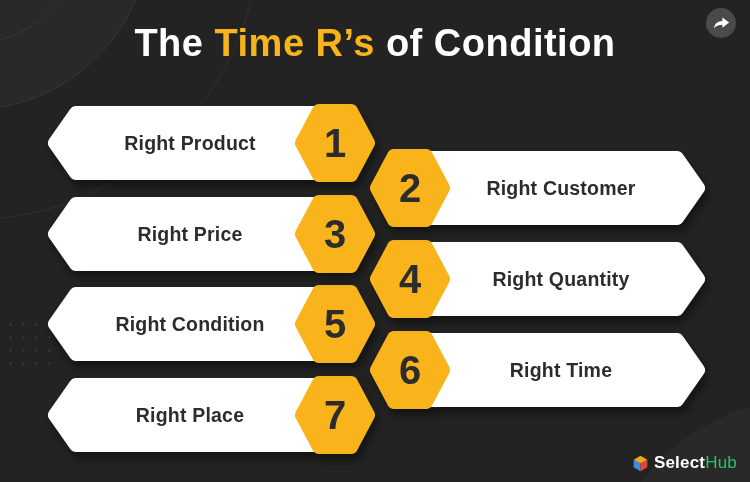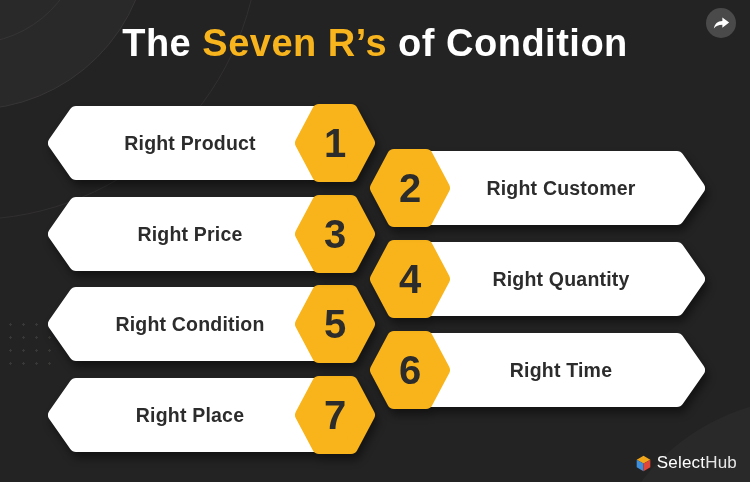--- a/index.html
+++ b/index.html
@@ -55,33 +55,33 @@
   svg.row text.num{font-size:40px;font-weight:bold;text-anchor:middle;}
   svg.row text.label{font-size:19.5px;font-weight:600;text-anchor:middle;letter-spacing:.2px;}
   .row-left{left:40px;width:352px;height:86px;}
   .row-right{left:355px;width:360px;height:86px;}
   
   .logo{
     position:absolute;right:13px;bottom:9px;z-index:30;
     display:flex;align-items:center;gap:5px;cursor:pointer;
   }
   .logo-text{font-size:17px;color:#ffffff;letter-spacing:.2px;}
-  .logo-text .bold{font-weight:normal;}
-  .logo-text .light{font-weight:normal;color:#e5e5e5;}
+  .logo-text .bold{font-weight:bold;}
+  .logo-text .light{font-weight:normal;color:#22c55e;}
 </style>
 </head>
 <body>
 
 <div class="decor arc-line-outer"></div>
 <div class="decor arc-fill"></div>
 <div class="decor arc-line-inner"></div>
 <div class="decor corner-blob"></div>
 <div class="dot-grid"></div>
 
-<div class="title"><span>The </span><span class="hl">Seven R’s</span><span> of Condition</span></div>
+<div class="title"><span>The </span><span class="hl">Time R’s</span><span> of Condition</span></div>
 
 <div class="share-btn">
   <svg width="17" height="14" viewBox="0 0 20 16">
     <path d="M11 1.5 L19 7.5 L11 13.5 V10.1 C6.5 10.1 3.4 11.5 1 14.5 C1.9 8.8 5.3 5.8 11 5.5 Z" fill="#ffffff"></path>
   </svg>
 </div>
 
 <svg class="row row-left" style="top:100px;z-index:17" viewBox="0 0 352 86">
   <path class="banner" d="M 15 43 L 36 13 L 293 13 L 293 73 L 36 73 Z"></path>
   <path class="hex" d="M 262 43 L 279 11 L 311 11 L 328 43 L 311 75 L 279 75 Z"></path>

